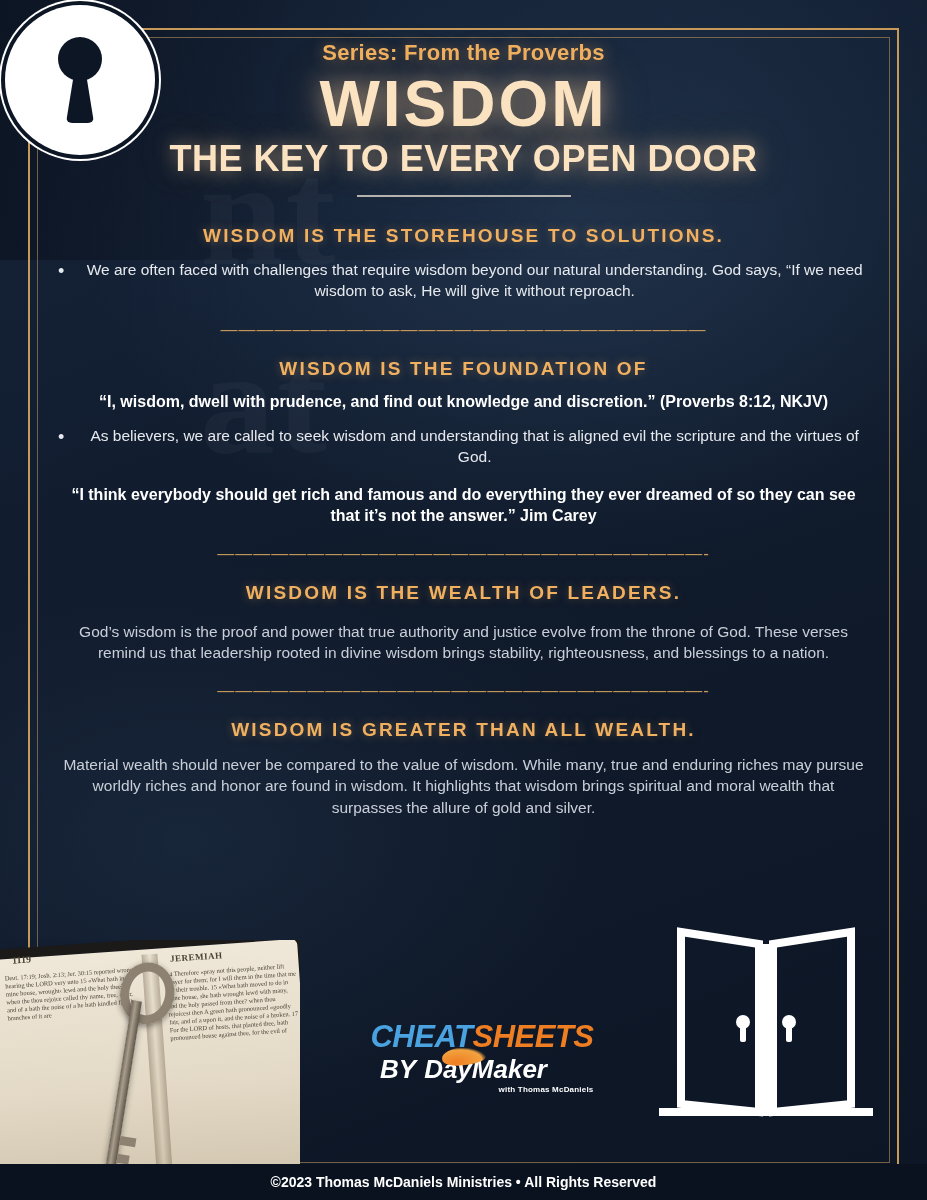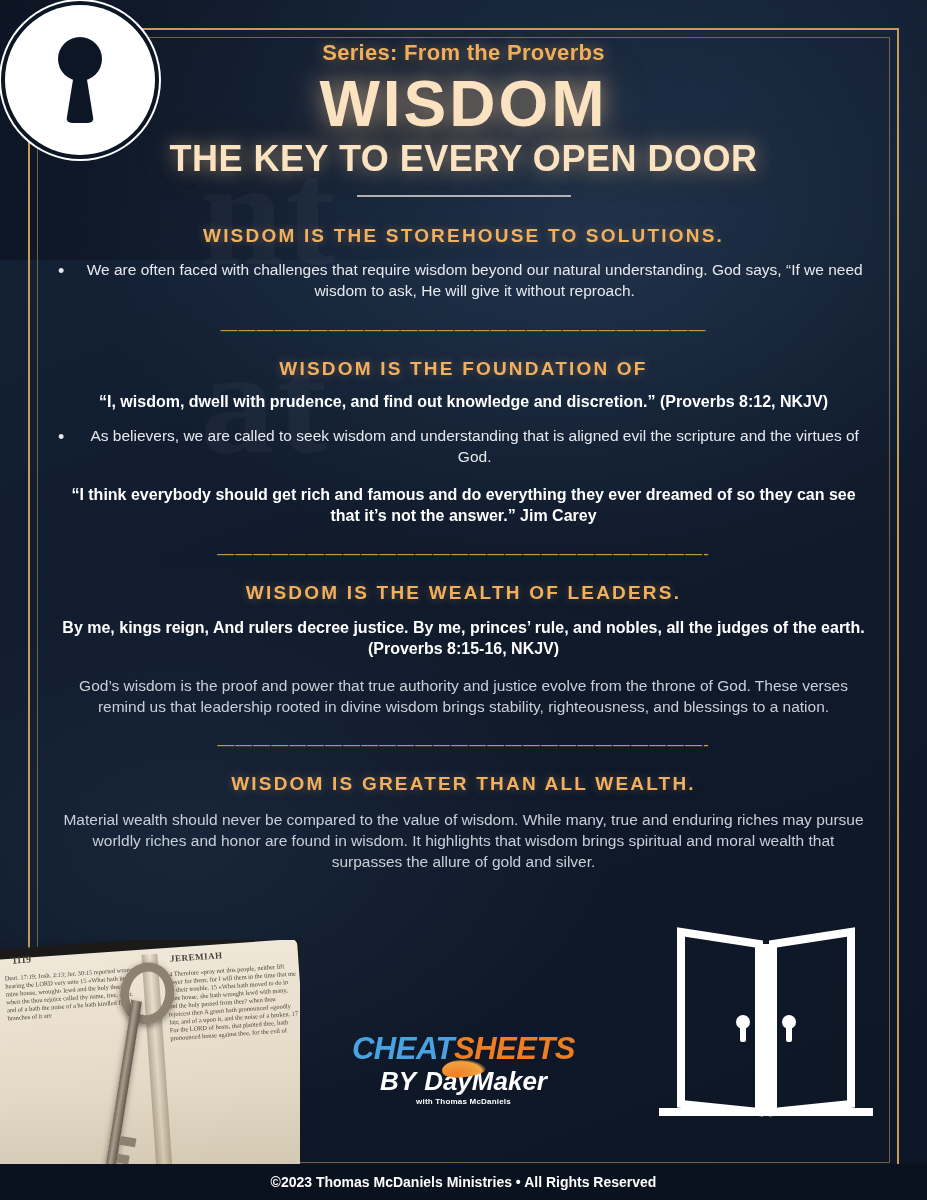--- a/index.html
+++ b/index.html
@@ -296,23 +296,23 @@
     right: 46px; bottom: 78px;
     width: 230px; height: 196px;
     z-index: 5;
   }
 
   
   .brand {
     position: absolute;
     left: 50%;
     transform: translateX(-50%);
-    bottom: 94px;
+    bottom: 106px;
     z-index: 5;
-    text-align: center;
+    text-align: right;
     width: 260px;
   }
   .brand-line1 {
     font-size: 31px;
     font-weight: bold;
     font-style: italic;
     letter-spacing: -0.5px;
     line-height: 1;
   }
   .brand-cheat { color: #4aa3e0; }
@@ -407,21 +407,20 @@
     <div class="quote-bold">“I, wisdom, dwell with prudence, and find out knowledge and discretion.” (Proverbs 8:12, NKJV)</div>
     <div class="bullet-row" style="margin-top:14px;">
       <span class="bullet-dot">•</span>
       <span class="bullet-text">As believers, we are called to seek wisdom and understanding that is aligned evil the scripture and the virtues of God.</span>
     </div>
     <div class="quote-bold" style="margin-top:16px;">“I think everybody should get rich and famous and do everything they ever dreamed of so they can see that it’s not the answer.” Jim Carey</div>
 
     <div class="divider">———————————————————————————-</div>
 
     <div class="sec-head">WISDOM IS THE WEALTH OF LEADERS.</div>
-    <div class="quote-bold">By me, kings reign, And rulers decree justice. By me, princes’ rule, and nobles, all the judges of the earth. (Proverbs 8:15-16, NKJV)</div>
     <div class="body-soft" style="margin-top:16px;">God’s wisdom is the proof and power that true authority and justice evolve from the throne of God. These verses remind us that leadership rooted in divine wisdom brings stability, righteousness, and blessings to a nation.</div>
 
     <div class="divider">———————————————————————————-</div>
 
     <div class="sec-head">WISDOM IS GREATER THAN ALL WEALTH.</div>
     <div class="body-soft" style="margin-top:12px;">Material wealth should never be compared to the value of wisdom. While many, true and enduring riches may pursue worldly riches and honor are found in wisdom. It highlights that wisdom brings spiritual and moral wealth that surpasses the allure of gold and silver.</div>
 
   </div>
 
   <div class="bible-photo">

